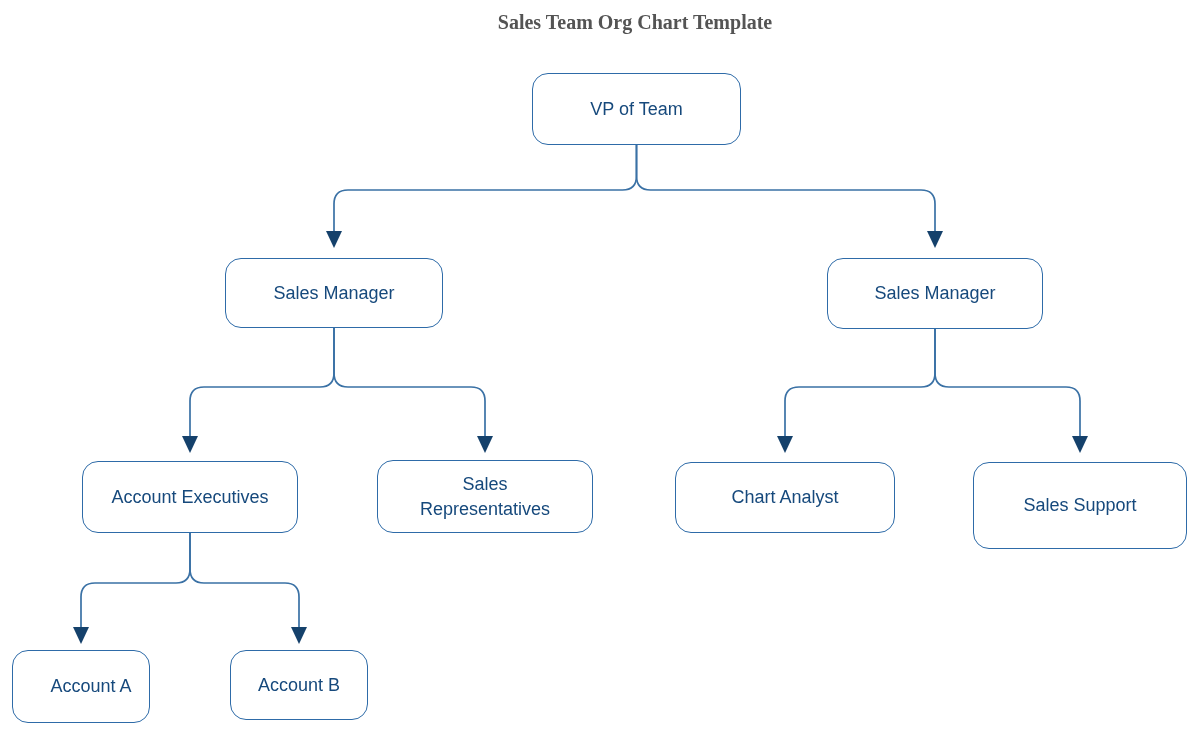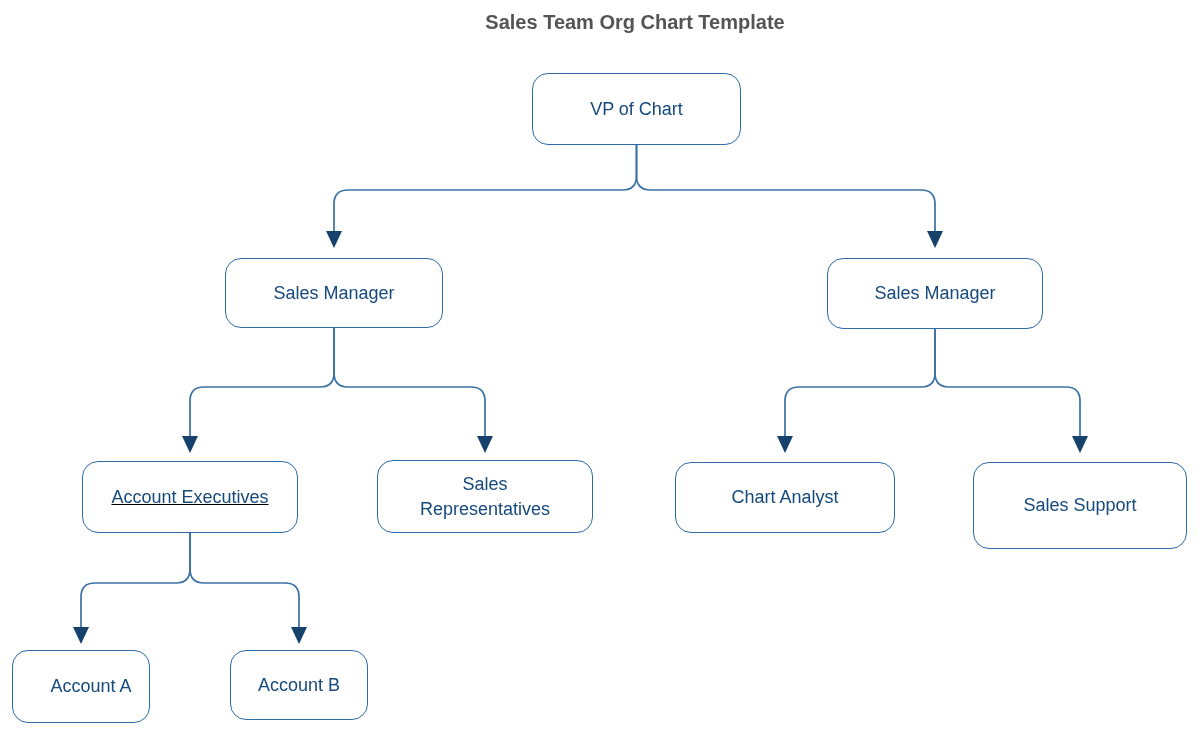--- a/index.html
+++ b/index.html
@@ -17,20 +17,21 @@
   }
   #diagram-title {
     position: absolute;
     left: 635px;
     top: 11px;
     transform: translateX(-50%);
     white-space: nowrap;
     font-size: 20px;
     font-weight: bold;
     color: var(--title_text, #545454);
+    font-family: Liberation Serif, serif;
   }
   #edges-svg {
     position: absolute;
     left: 0;
     top: 0;
   }
   .edge {
     fill: none;
     stroke: var(--connector_line, #3a71a5);
     stroke-width: 1.7;
@@ -52,21 +53,21 @@
   }
   .node .node-label {
     font-size: 18px;
     line-height: 25px;
     color: var(--node_text, #16497c);
     white-space: pre-line;
   }
   #n-vp       { left: 532px; top: 73px;  width: 209px; height: 72px; }
   #n-sm-left  { left: 225px; top: 258px; width: 218px; height: 70px; }
   #n-sm-right { left: 827px; top: 258px; width: 216px; height: 71px; }
-  #n-ae       { left: 82px;  top: 461px; width: 216px; height: 72px; text-decoration: underline; }
+  #n-ae       { left: 82px;  top: 461px; width: 216px; height: 72px; }
   #n-sr       { left: 377px; top: 460px; width: 216px; height: 73px; }
   #n-sa       { left: 675px; top: 462px; width: 220px; height: 71px; }
   #n-ss       { left: 973px; top: 462px; width: 214px; height: 87px; }
   #n-aa       { left: 12px;  top: 650px; width: 138px; height: 73px; padding-left: 20px; }
   #n-ab       { left: 230px; top: 650px; width: 138px; height: 70px; }
 </style>
 </head>
 <body>
 
 <div id="canvas">
@@ -94,21 +95,21 @@
     <polygon class="arrowhead" points="1072,436 1088,436 1080,453"></polygon>
 
     <path class="edge" d="M190 533 V569 Q190 583 176 583 H95 Q81 583 81 597 V628"></path>
     <polygon class="arrowhead" points="73,627 89,627 81,644"></polygon>
 
     <path class="edge" d="M190 533 V569 Q190 583 204 583 H285 Q299 583 299 597 V628"></path>
     <polygon class="arrowhead" points="291,627 307,627 299,644"></polygon>
   </svg>
 
   <div class="node" id="n-vp">
-    <span class="node-label">VP of Chart</span>
+    <span class="node-label">VP of Team</span>
   </div>
   <div class="node" id="n-sm-left">
     <span class="node-label">Sales Manager</span>
   </div>
   <div class="node" id="n-sm-right">
     <span class="node-label">Sales Manager</span>
   </div>
   <div class="node" id="n-ae">
     <span class="node-label">Account Executives</span>
   </div>

